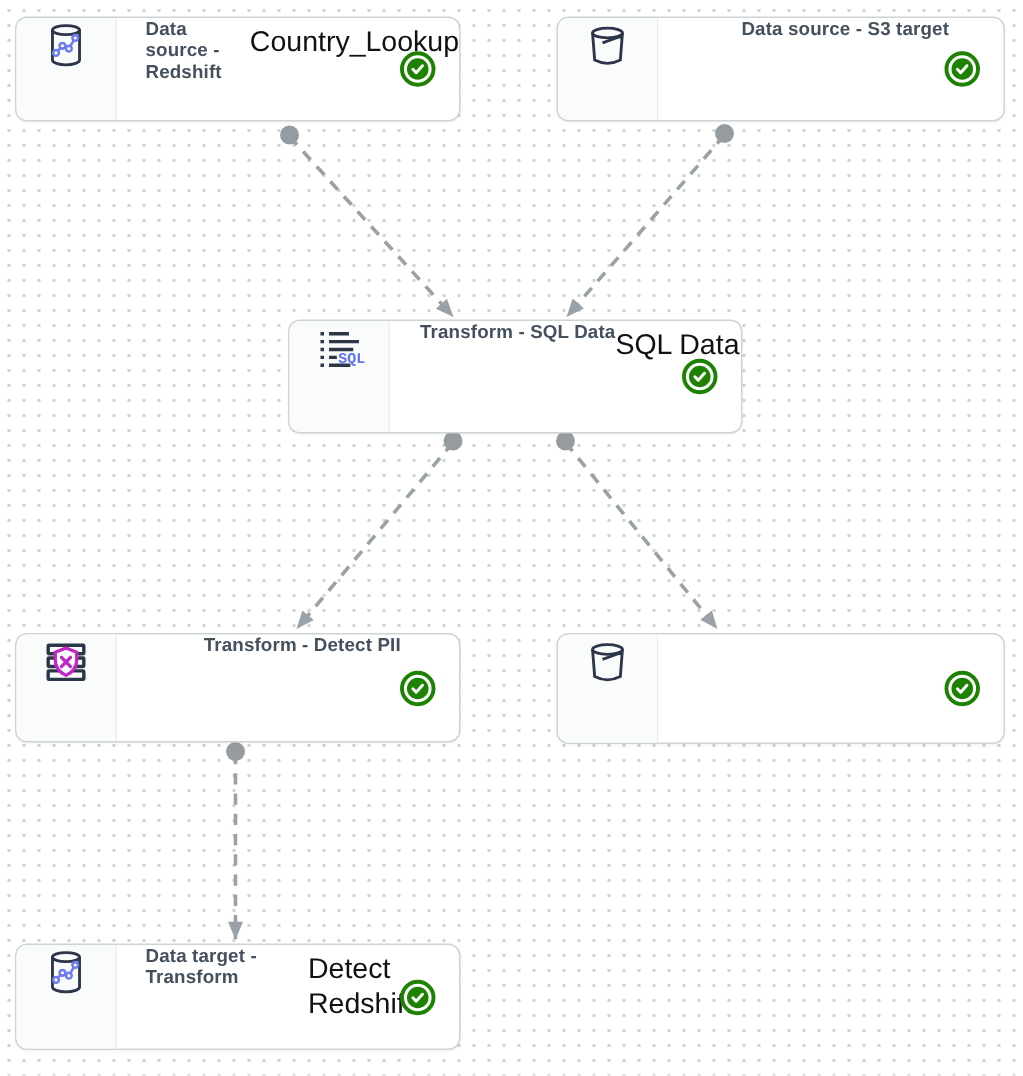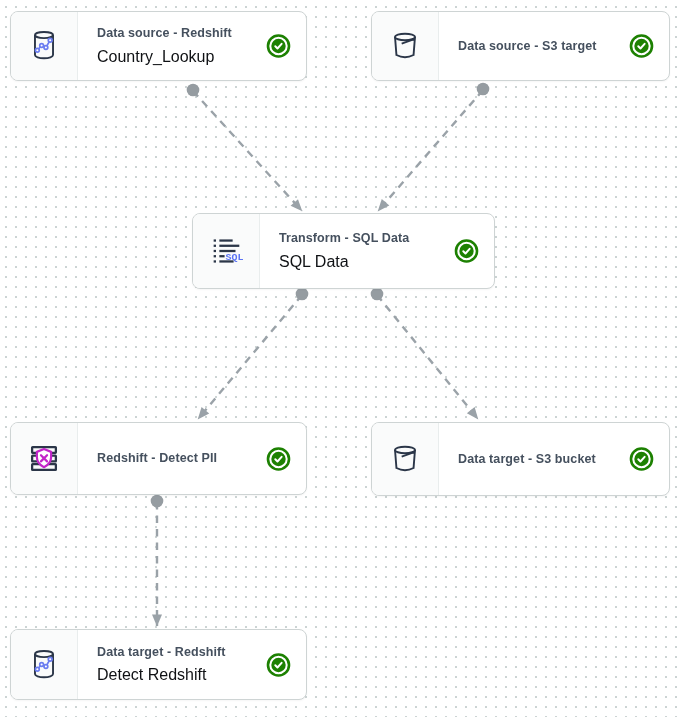--- a/index.html
+++ b/index.html
@@ -15,32 +15,32 @@
     background-position:1px 2px;
   }
   #edge-layer{position:absolute;inset:0;z-index:1;}
   .node{
     position:absolute;z-index:2;display:flex;align-items:stretch;
     background:#ffffff;border:1px solid #ced4d4;border-radius:8px;
     box-shadow:0 1px 2px rgba(0,0,0,0.04);
     box-sizing:border-box;cursor:pointer;
   }
   .icon-section{
-    width:66px;flex:0 0 66px;display:flex;align-items:center;justify-content:center;
+    width:66px;flex:0 0 66px;display:flex;align-items:flex-start;justify-content:center;
     background:#fafbfb;border-right:1px solid #e9eded;border-radius:7px 0 0 7px;
   }
   .node-body{
-    flex:1;display:flex;flex-direction:column;justify-content:center;
+    flex:1;display:flex;flex-direction:row;justify-content:center;
     padding-left:19px;min-width:0;
   }
   .node-type{
     font-size:12.5px;font-weight:700;color:#45505e;line-height:1.15;letter-spacing:.1px;
   }
   .node-name{
-    font-size:16px;font-weight:500;color:#0f1114;line-height:1.2;margin-top:6px;
+    font-size:19px;font-weight:500;color:#0f1114;line-height:1.2;margin-top:6px;
   }
   .status{
     position:absolute;right:15px;top:50%;transform:translateY(-50%);
     width:25px;height:25px;
   }
   .status svg{display:block;}
 </style>
 </head>
 <body>
 
@@ -160,21 +160,21 @@
           <rect x="7.5" y="25.5" width="25" height="6" rx="0.5"></rect>
         </g>
         <path d="M20 9.5 l7.5 3 v5.5 c0 5.2 -3.2 8.6 -7.5 10.7 c-4.3 -2.1 -7.5 -5.5 -7.5 -10.7 v-5.5 z" fill="#ffffff" stroke="#c325c9" stroke-width="2.3" stroke-linejoin="round"></path>
         <g stroke="#c325c9" stroke-width="2.3" stroke-linecap="round">
           <line x1="16.8" y1="16" x2="23.2" y2="22.5"></line>
           <line x1="23.2" y1="16" x2="16.8" y2="22.5"></line>
         </g>
       </svg>
     </div>
     <div class="node-body">
-      <div class="node-type">Redshift - Detect PII</div>
+      <div class="node-type">Transform - Detect PII</div>
     </div>
     <div class="status">
       <svg viewBox="0 0 24 24" width="25" height="25">
         <circle cx="12" cy="12" r="10.1" fill="#fff" stroke="#1d8102" stroke-width="2.5"></circle>
         <circle cx="12" cy="12" r="6.9" fill="#1d8102"></circle>
         <path d="M8.9 12.2 l2.1 2.2 4-4.5" stroke="#fff" stroke-width="1.9" fill="none" stroke-linecap="round" stroke-linejoin="round"></path>
       </svg>
     </div>
   </div>
 
@@ -183,21 +183,20 @@
       <svg width="38" height="38" viewBox="0 0 40 40">
         <g fill="none" stroke="#2b3648" stroke-width="2">
           <ellipse cx="20" cy="10.5" rx="10.5" ry="3.4"></ellipse>
           <path d="M9.5 10.5 L11 29.5 q9 4.6 18 0 L30.5 10.5"></path>
           <path d="M29 13 L16.5 17.5"></path>
         </g>
         <circle cx="29" cy="13" r="1.6" fill="#2b3648"></circle>
       </svg>
     </div>
     <div class="node-body">
-      <div class="node-type">Data target - S3 bucket</div>
     </div>
     <div class="status">
       <svg viewBox="0 0 24 24" width="25" height="25">
         <circle cx="12" cy="12" r="10.1" fill="#fff" stroke="#1d8102" stroke-width="2.5"></circle>
         <circle cx="12" cy="12" r="6.9" fill="#1d8102"></circle>
         <path d="M8.9 12.2 l2.1 2.2 4-4.5" stroke="#fff" stroke-width="1.9" fill="none" stroke-linecap="round" stroke-linejoin="round"></path>
       </svg>
     </div>
   </div>
 
@@ -211,21 +210,21 @@
         <polyline points="13,24.5 17.5,19.5 22,21.5 26.5,14" fill="none" stroke="#6b7df0" stroke-width="1.8"></polyline>
         <g fill="#ffffff" stroke="#6b7df0" stroke-width="1.8">
           <circle cx="13" cy="24.5" r="2"></circle>
             <circle cx="17.5" cy="19.5" r="2"></circle>
             <circle cx="22" cy="21.5" r="2"></circle>
             <circle cx="26.5" cy="14" r="2"></circle>
         </g>
       </svg>
     </div>
     <div class="node-body">
-      <div class="node-type">Data target - Redshift</div>
+      <div class="node-type">Data target - Transform</div>
       <div class="node-name">Detect Redshift</div>
     </div>
     <div class="status">
       <svg viewBox="0 0 24 24" width="25" height="25">
         <circle cx="12" cy="12" r="10.1" fill="#fff" stroke="#1d8102" stroke-width="2.5"></circle>
         <circle cx="12" cy="12" r="6.9" fill="#1d8102"></circle>
         <path d="M8.9 12.2 l2.1 2.2 4-4.5" stroke="#fff" stroke-width="1.9" fill="none" stroke-linecap="round" stroke-linejoin="round"></path>
       </svg>
     </div>
   </div>

